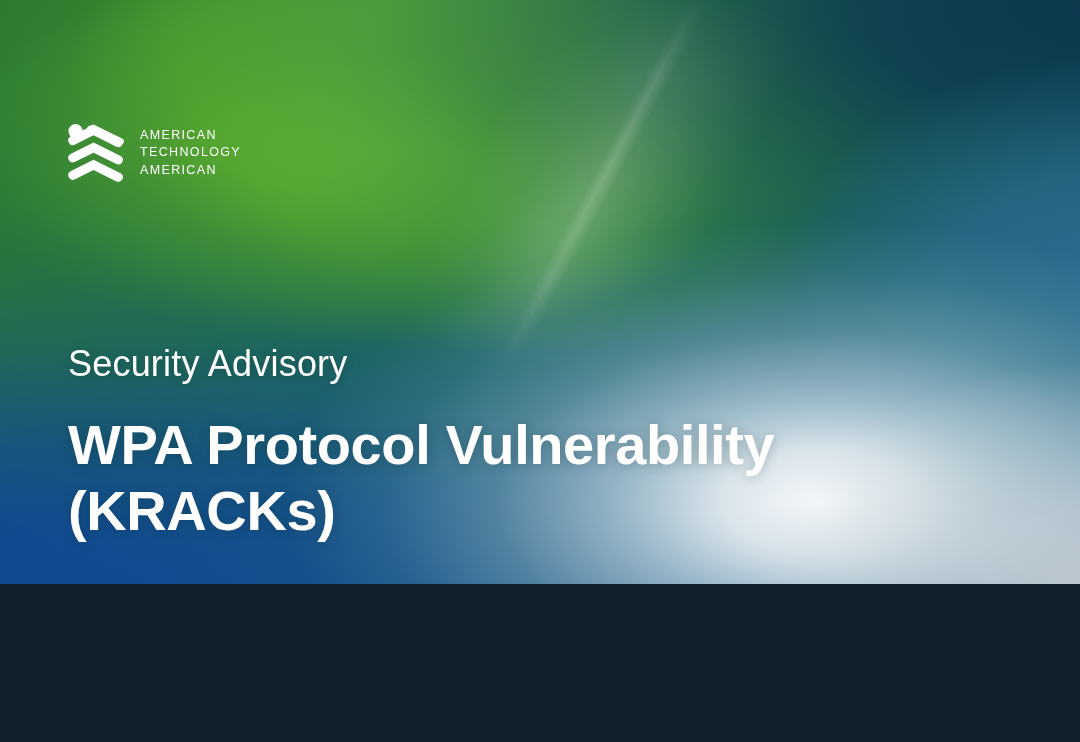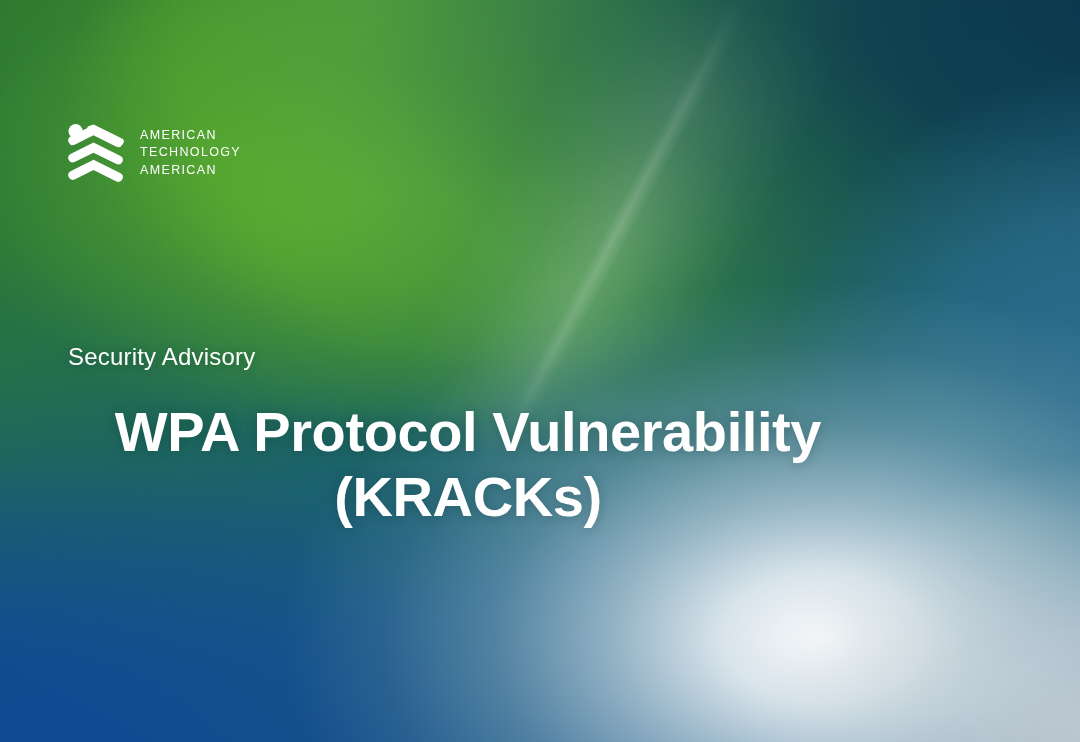--- a/index.html
+++ b/index.html
@@ -4,21 +4,21 @@
 <title>Security Advisory Card</title>
 <style>
   html, body {
     margin: 0;
     padding: 0;
     background: #10202a;
   }
   #card {
     position: relative;
     width: 1080px;
-    height: 742px;
+    height: 584px;
     overflow: hidden;
     font-family: "Liberation Sans", sans-serif;
     background-color: #be185d;
     isolation: isolate;
   }
 
   
   .layer {
     position: absolute;
     inset: 0;
@@ -161,37 +161,36 @@
   
   #headline-block {
     position: absolute;
     left: 68px;
     top: 343px;
     width: 860px;
     z-index: 5;
   }
   #eyebrow {
     color: #ffffff;
-    font-size: 24px;
+    font-size: 36px;
     font-weight: 400;
     line-height: 1.15;
     letter-spacing: 0.2px;
     margin: 0 0 28px 0;
     text-shadow: 0 1px 10px rgba(0,40,30,0.30);
   }
   #title {
     color: #ffffff;
     font-size: 56px;
     font-weight: 700;
     line-height: 1.17;
     letter-spacing: -0.4px;
     margin: 0;
     max-width: 800px;
     text-shadow: 0 1px 12px rgba(0,40,30,0.26);
-    text-align: center;
   }
 </style>
 </head>
 <body>
 
 <div id="card">
 
   <div class="layer" id="bg-base"></div>
   <div class="layer" id="bg-lime"></div>
   <div class="layer" id="bg-lime2"></div>

